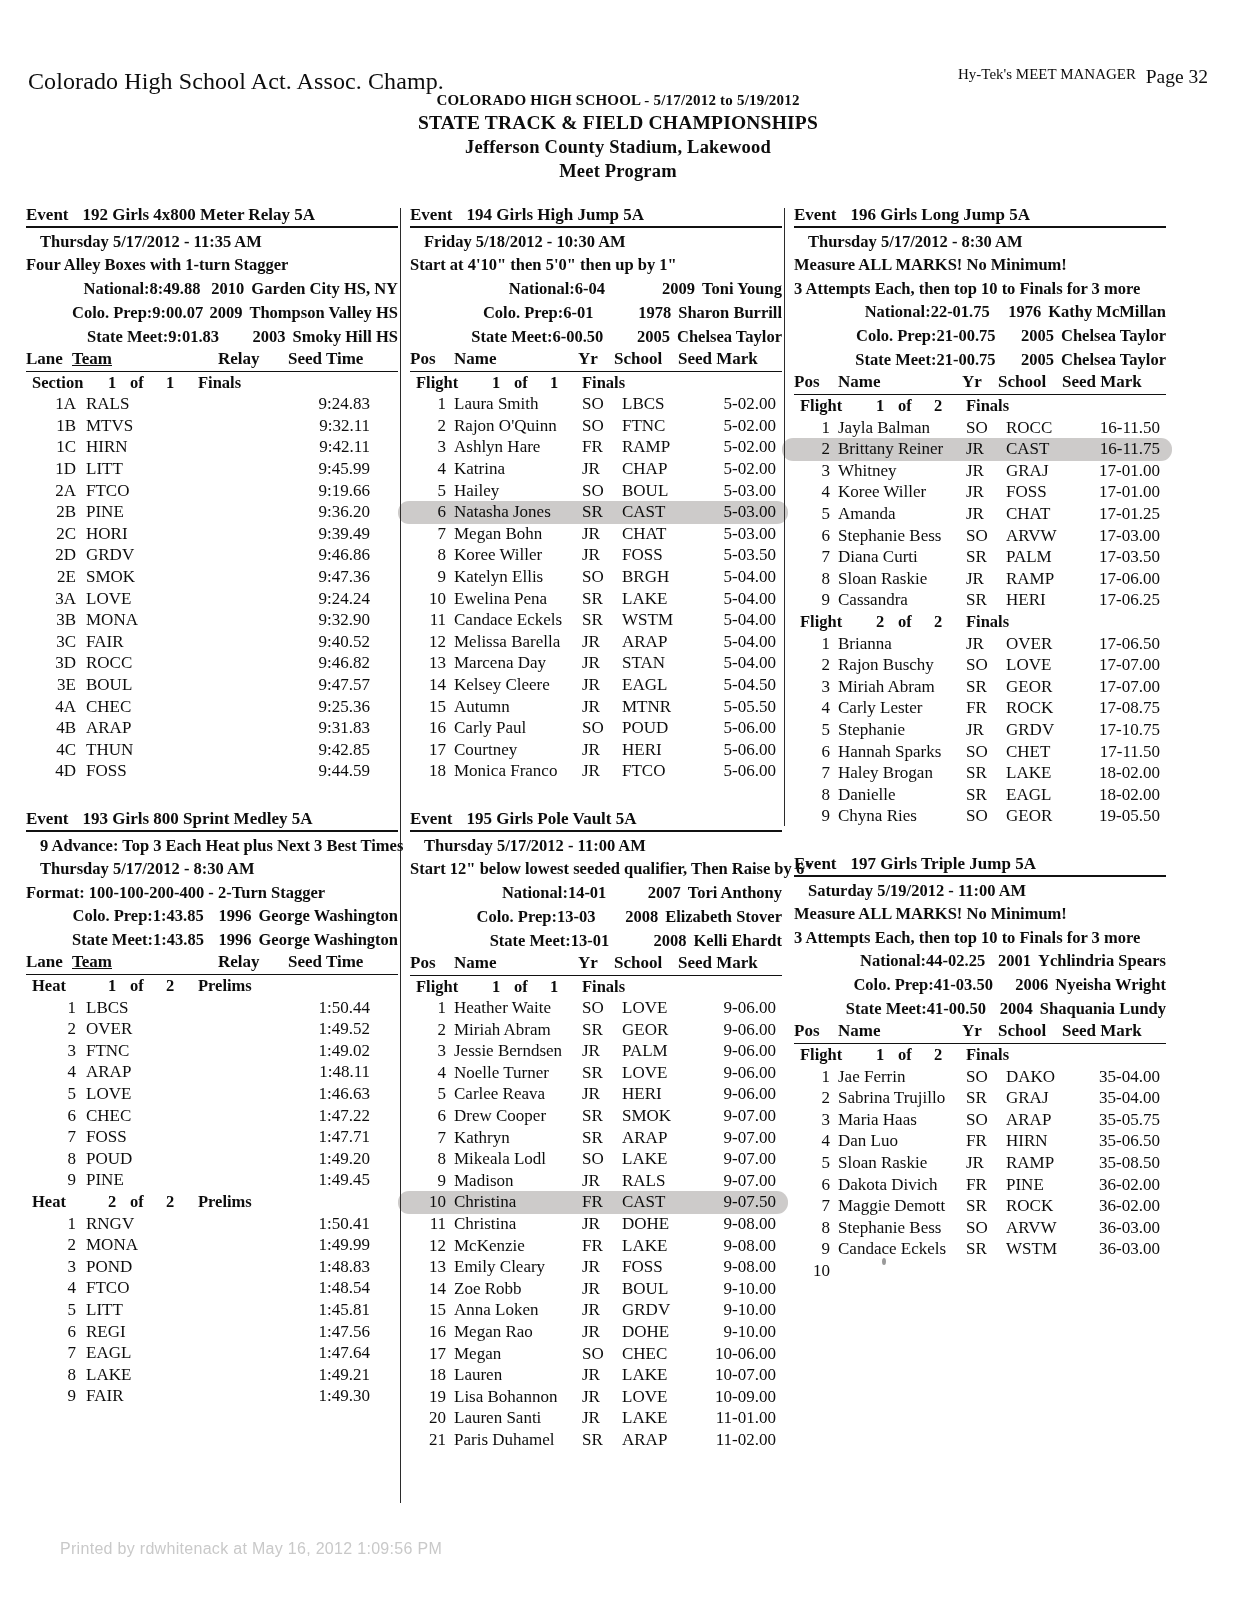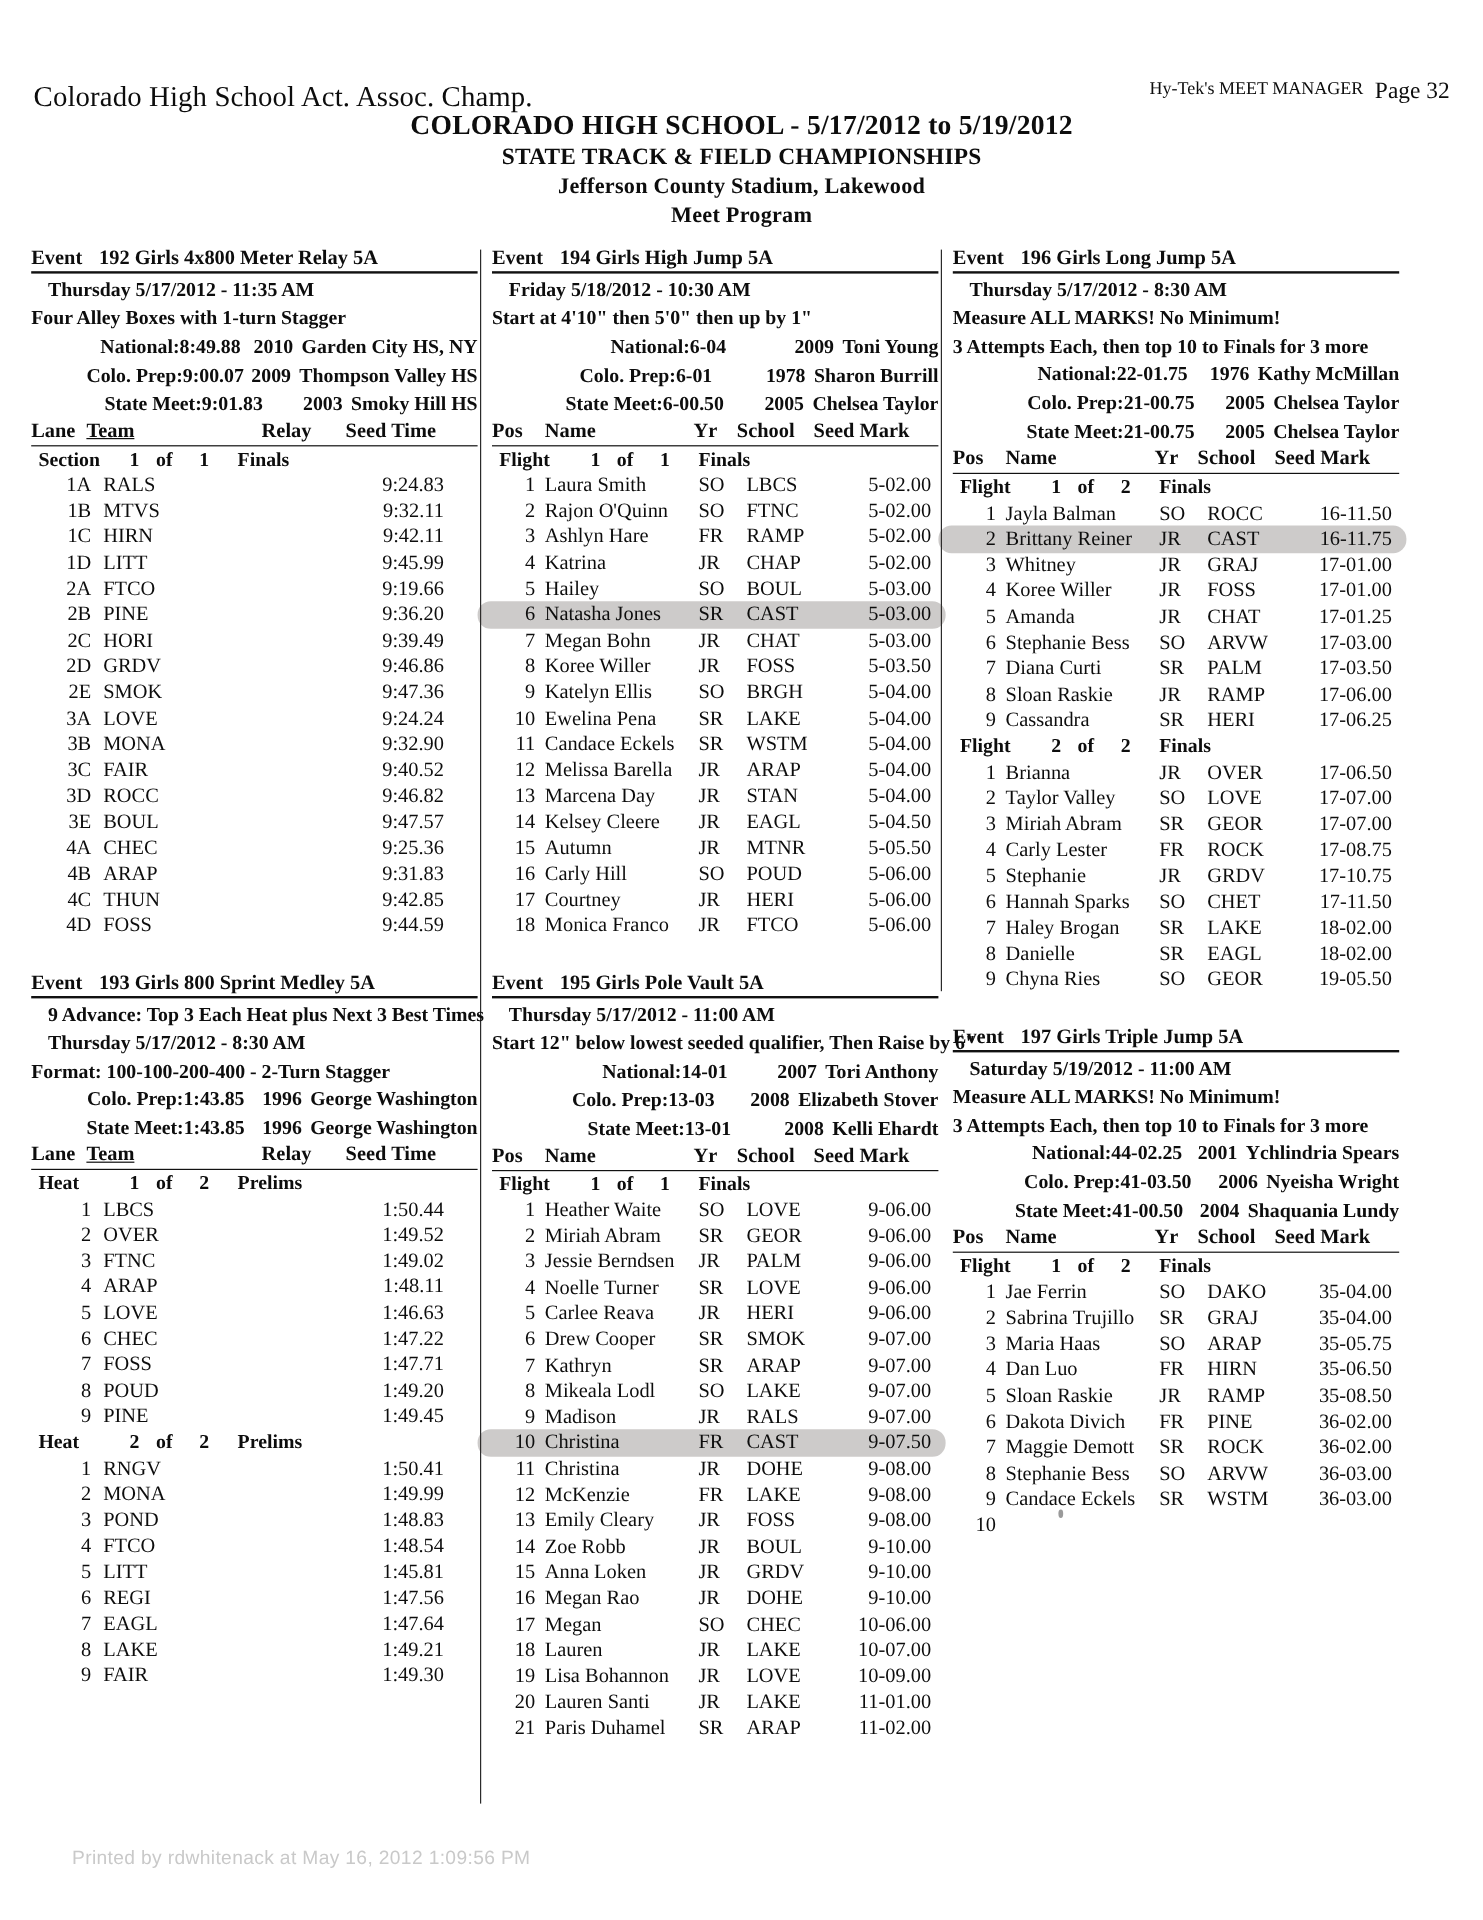--- a/index.html
+++ b/index.html
@@ -54,21 +54,21 @@
     position: absolute;
     left: 0;
     top: 30px;
     width: 1236px;
     text-align: center;
   }
   .center-block div {
     font-weight: bold;
     letter-spacing: .2px;
   }
-  .ttl1 { font-size: 23px; margin-bottom: 3px; text-align: center; }
+  .ttl1 { font-size: 15px; margin-bottom: 3px; text-align: center; }
   .ttl2 { font-size: 19.5px; margin-bottom: 3px; }
   .ttl3 { font-size: 18.5px; margin-bottom: 3px; }
   .ttl4 { font-size: 18.5px; }
 
   
   .cols {
     position: absolute;
     top: 205px;
     left: 0;
     width: 1236px;
@@ -639,21 +639,21 @@
           </div>
           <div class="row">
             <span class="c-pos">15</span>
             <span class="c-name">Autumn</span>
             <span class="c-yr">JR</span>
             <span class="c-school">MTNR</span>
             <span class="c-mark">5-05.50</span>
           </div>
           <div class="row">
             <span class="c-pos">16</span>
-            <span class="c-name">Carly Hill</span>
+            <span class="c-name">Carly Paul</span>
             <span class="c-yr">SO</span>
             <span class="c-school">POUD</span>
             <span class="c-mark">5-06.00</span>
           </div>
           <div class="row">
             <span class="c-pos">17</span>
             <span class="c-name">Courtney</span>
             <span class="c-yr">JR</span>
             <span class="c-school">HERI</span>
             <span class="c-mark">5-06.00</span>
@@ -966,21 +966,21 @@
           </div>
           <div class="row">
             <span class="c-pos">1</span>
             <span class="c-name">Brianna</span>
             <span class="c-yr">JR</span>
             <span class="c-school">OVER</span>
             <span class="c-mark">17-06.50</span>
           </div>
           <div class="row">
             <span class="c-pos">2</span>
-            <span class="c-name">Taylor Valley</span>
+            <span class="c-name">Rajon Buschy</span>
             <span class="c-yr">SO</span>
             <span class="c-school">LOVE</span>
             <span class="c-mark">17-07.00</span>
           </div>
           <div class="row">
             <span class="c-pos">3</span>
             <span class="c-name">Miriah Abram</span>
             <span class="c-yr">SR</span>
             <span class="c-school">GEOR</span>
             <span class="c-mark">17-07.00</span>

